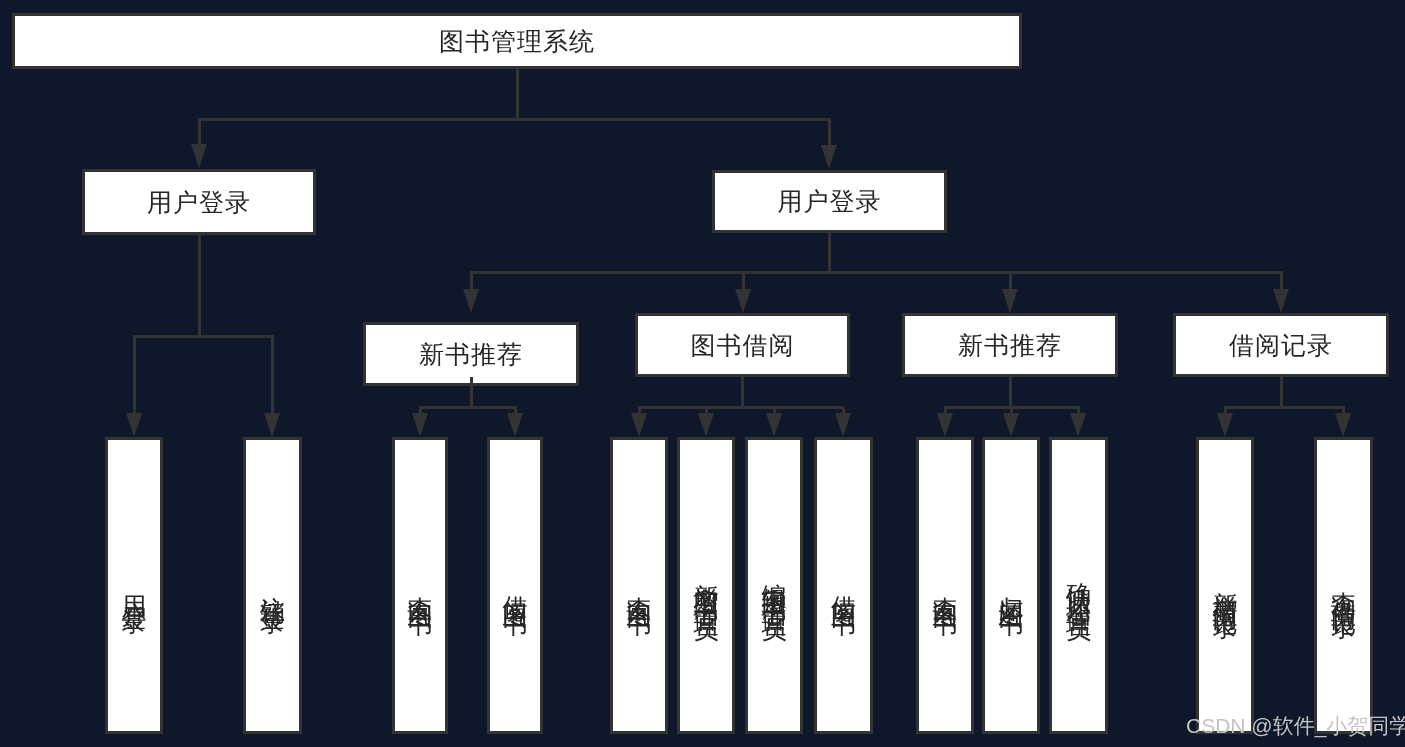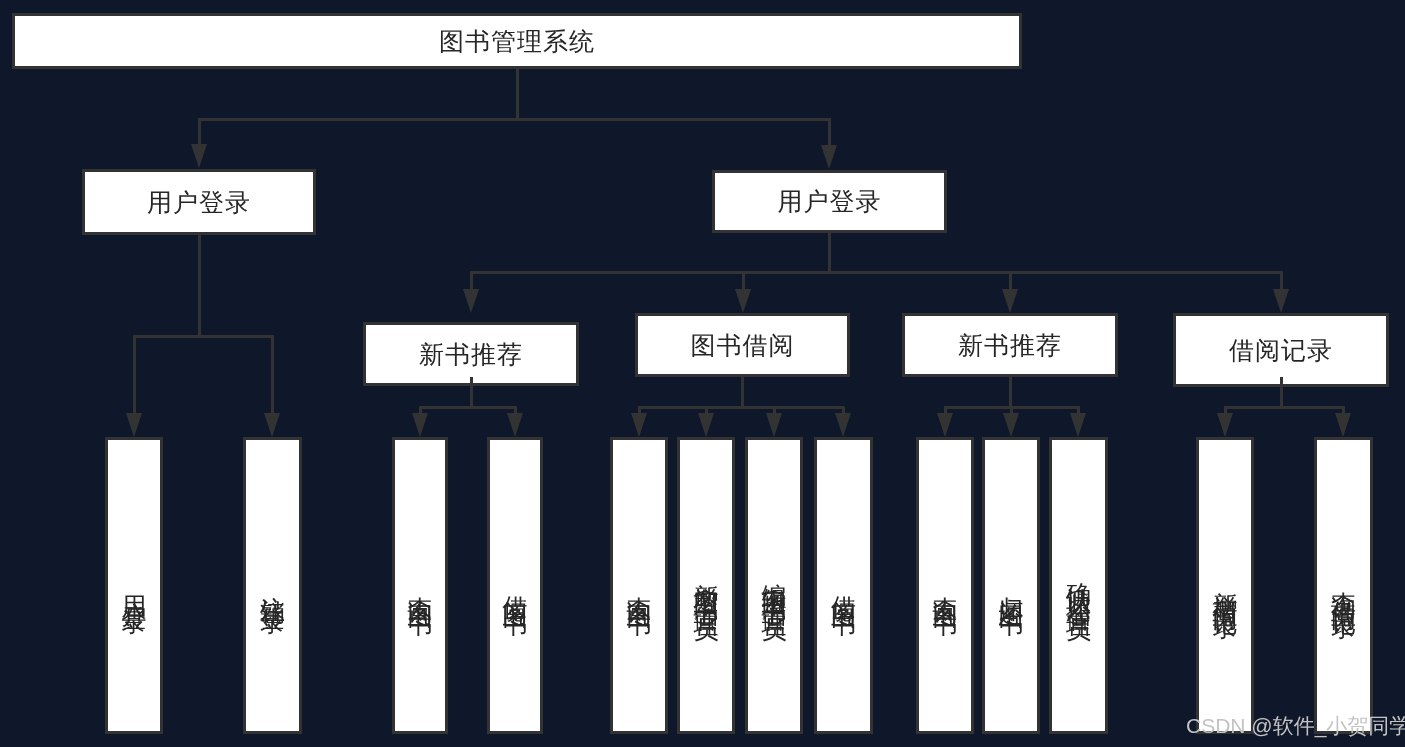--- a/index.html
+++ b/index.html
@@ -98,21 +98,21 @@
 
   <div class="box" style="left:363px;top:313px;width:216px;height:64px;margin-top:9px;">
     <span class="hlabel">新书推荐</span>
   </div>
   <div class="box" style="left:635px;top:313px;width:215px;height:64px;">
     <span class="hlabel">图书借阅</span>
   </div>
   <div class="box" style="left:902px;top:313px;width:216px;height:64px;">
     <span class="hlabel">新书推荐</span>
   </div>
-  <div class="box" style="left:1173px;top:313px;width:216px;height:74px;">
+  <div class="box" style="left:1173px;top:313px;width:216px;height:64px;">
     <span class="hlabel">借阅记录</span>
   </div>
 
   <div class="vline" style="left:469.5px;top:377px;height:32px;"></div>
   <div class="hline" style="left:418.5px;top:406px;width:98px;"></div>
   <div class="vline" style="left:418.5px;top:407px;height:10px;"></div>
   <div class="arrow" style="left:412px;top:413px;"></div>
   <div class="vline" style="left:513.5px;top:407px;height:10px;"></div>
   <div class="arrow" style="left:507px;top:413px;"></div>
 

